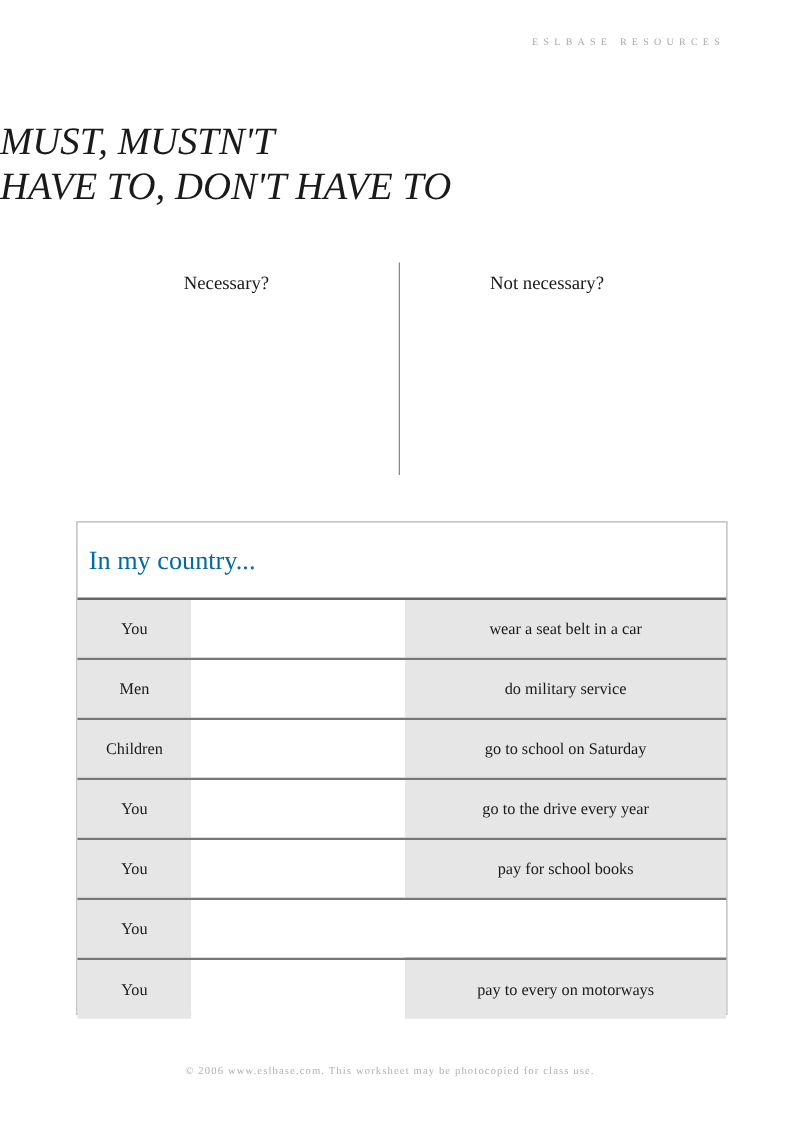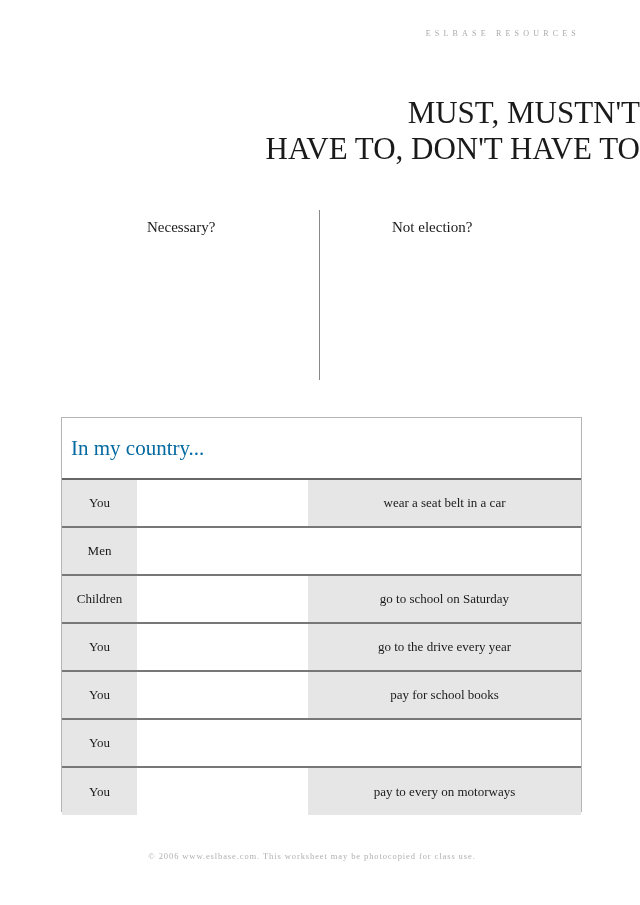--- a/index.html
+++ b/index.html
@@ -1,68 +1,69 @@
 <!DOCTYPE html>
 <html><head>
   <meta charset="utf-8">
   <style>
     html, body { margin: 0; padding: 0; background: #ffffff; }
     body { width: 640px; height: 905px; position: relative; overflow: hidden;
            font-family: "DejaVu Serif", "Liberation Serif", serif; color: #111; }
     .brand { position: absolute; top: 29px; right: 60px; font-size: 8px; letter-spacing: 4.2px;
              color: #aaaaaa; font-family: "Liberation Serif", serif; padding-left: 17px; }
-    .title { position: absolute; top: 95px; left: 0; width: 640px; text-align: right;
-             font-family: "Liberation Serif", serif; font-size: 31px;
+    .title { position: absolute; top: 95px; left: 0; width: 640px; text-align: left;
+             font-family: "Liberation Serif", serif; font-style: italic; font-size: 31px;
              line-height: 36px; color: #1a1a1a; }
     .title div { white-space: nowrap; }
     .col-head { position: absolute; top: 219px; font-size: 15px; font-family: "Liberation Serif", serif; color: #1a1a1a; }
     .col-left { left: 147px; }
     .col-right { left: 392px; }
     .divider { position: absolute; left: 319px; top: 210px; width: 1px; height: 170px; background: #888; }
     .table { position: absolute; left: 61px; top: 417px; width: 519px; height: 393px;
              border: 1px solid #b5b5b5; box-sizing: content-box; }
     .t-head { height: 60px; border-bottom: 2px solid #666; display: flex; align-items: center; }
     .t-head span { margin-left: 9px; font-size: 21px; font-family: "Liberation Serif", serif; color: #0369a1; }
     .row { height: 46px; display: flex; border-bottom: 2px solid #777; }
     .row:last-child { border-bottom: none; height: 47px; }
-    .cell-subj { width: 75px; background: #e6e6e6; display: flex; align-items: center; justify-content: center;
+    .cell-subj { width: 91px; background: #e6e6e6; display: flex; align-items: center; justify-content: center;
                  font-size: 13px; font-family: "Liberation Serif", serif; color: #1a1a1a; }
     .cell-blank { width: 171px; background: #ffffff; }
     .cell-phrase { flex: 1; background: #e6e6e6; display: flex; align-items: center; justify-content: center;
                    font-size: 13px; font-family: "Liberation Serif", serif; color: #1a1a1a; }
     .footer { position: absolute; top: 851px; left: 0; width: 624px; text-align: center; font-size: 8.5px;
               letter-spacing: 0.9px; color: #b0b0b0; font-family: "Liberation Serif", serif; }
   </style>
 </head>
 <body>
 
 <div class="brand">ESLBASE RESOURCES</div>
 
 <div class="title">
   <div>MUST, MUSTN'T</div>
   <div>HAVE TO, DON'T HAVE TO</div>
 </div>
 
 <div class="col-head col-left">Necessary?</div>
 <div class="divider"></div>
-<div class="col-head col-right">Not election?</div>
+<div class="col-head col-right">Not necessary?</div>
 
 <div class="table">
   <div class="t-head">
     <span>In my country...</span>
   </div>
 
   <div class="row">
     <div class="cell-subj">You</div>
     <div class="cell-blank"></div>
     <div class="cell-phrase">wear a seat belt in a car</div>
   </div>
   <div class="row">
     <div class="cell-subj">Men</div>
     <div class="cell-blank"></div>
+    <div class="cell-phrase">do military service</div>
   </div>
   <div class="row">
     <div class="cell-subj">Children</div>
     <div class="cell-blank"></div>
     <div class="cell-phrase">go to school on Saturday</div>
   </div>
   <div class="row">
     <div class="cell-subj">You</div>
     <div class="cell-blank"></div>
     <div class="cell-phrase">go to the drive every year</div>

